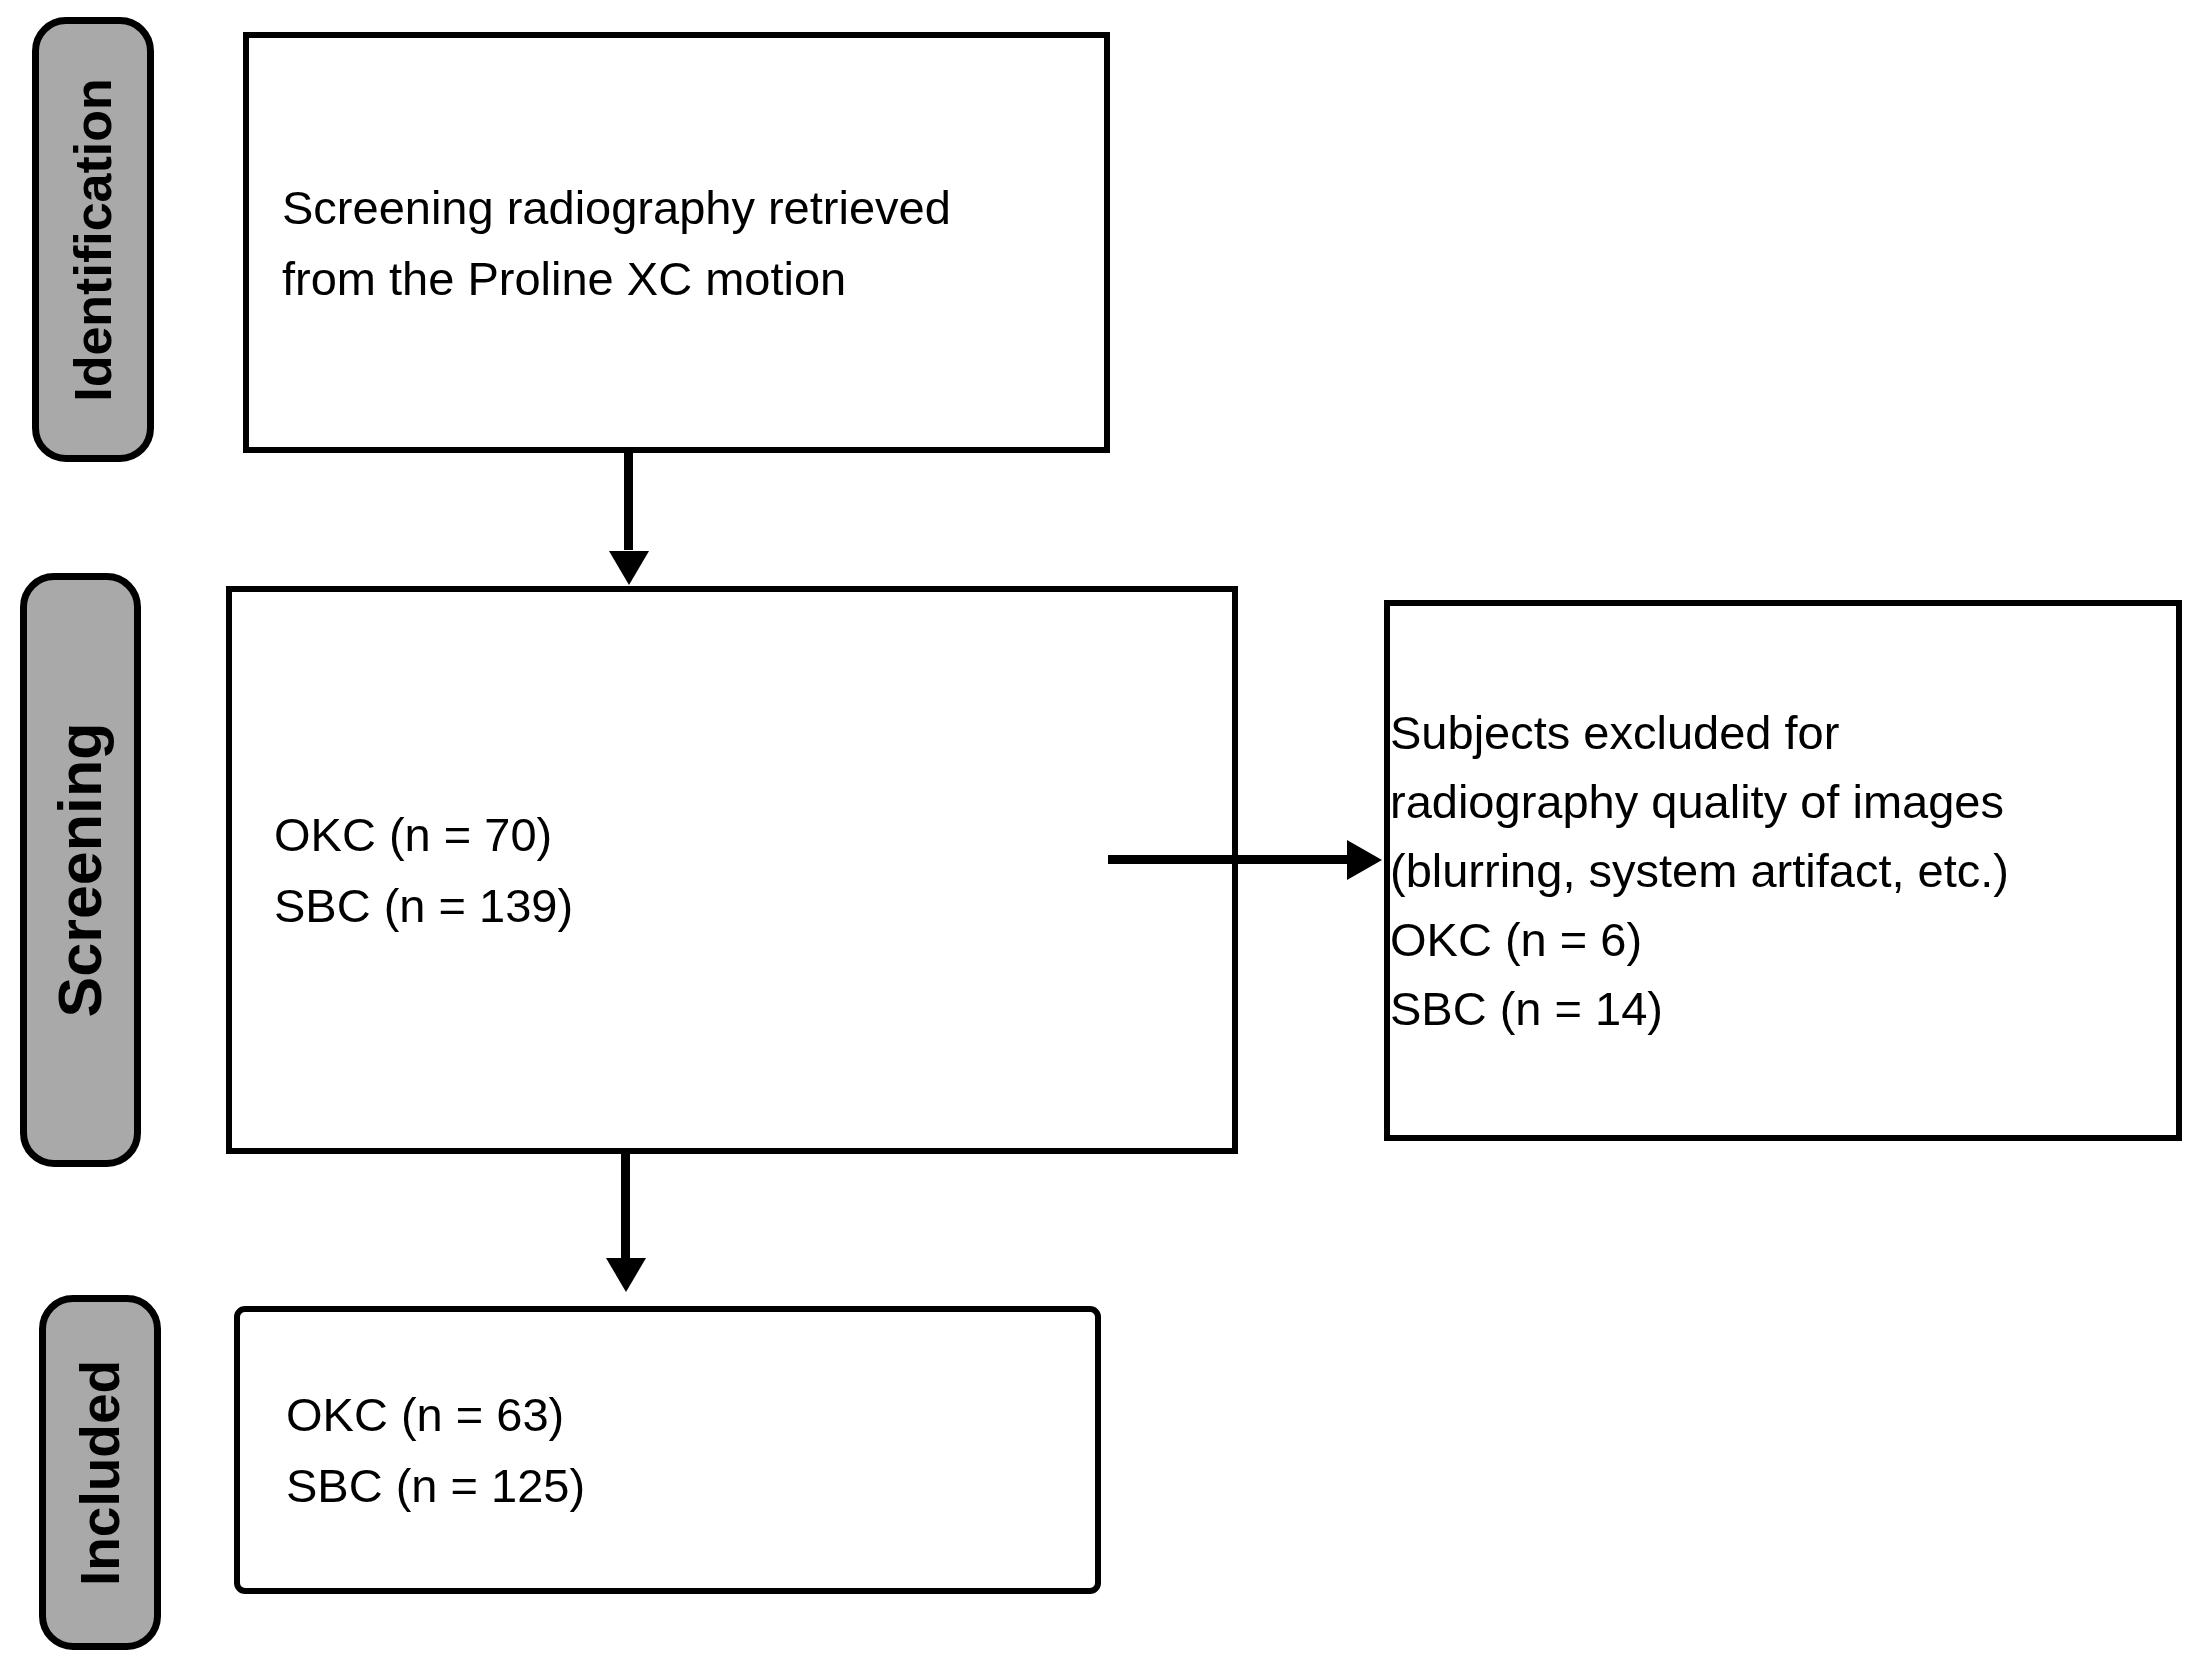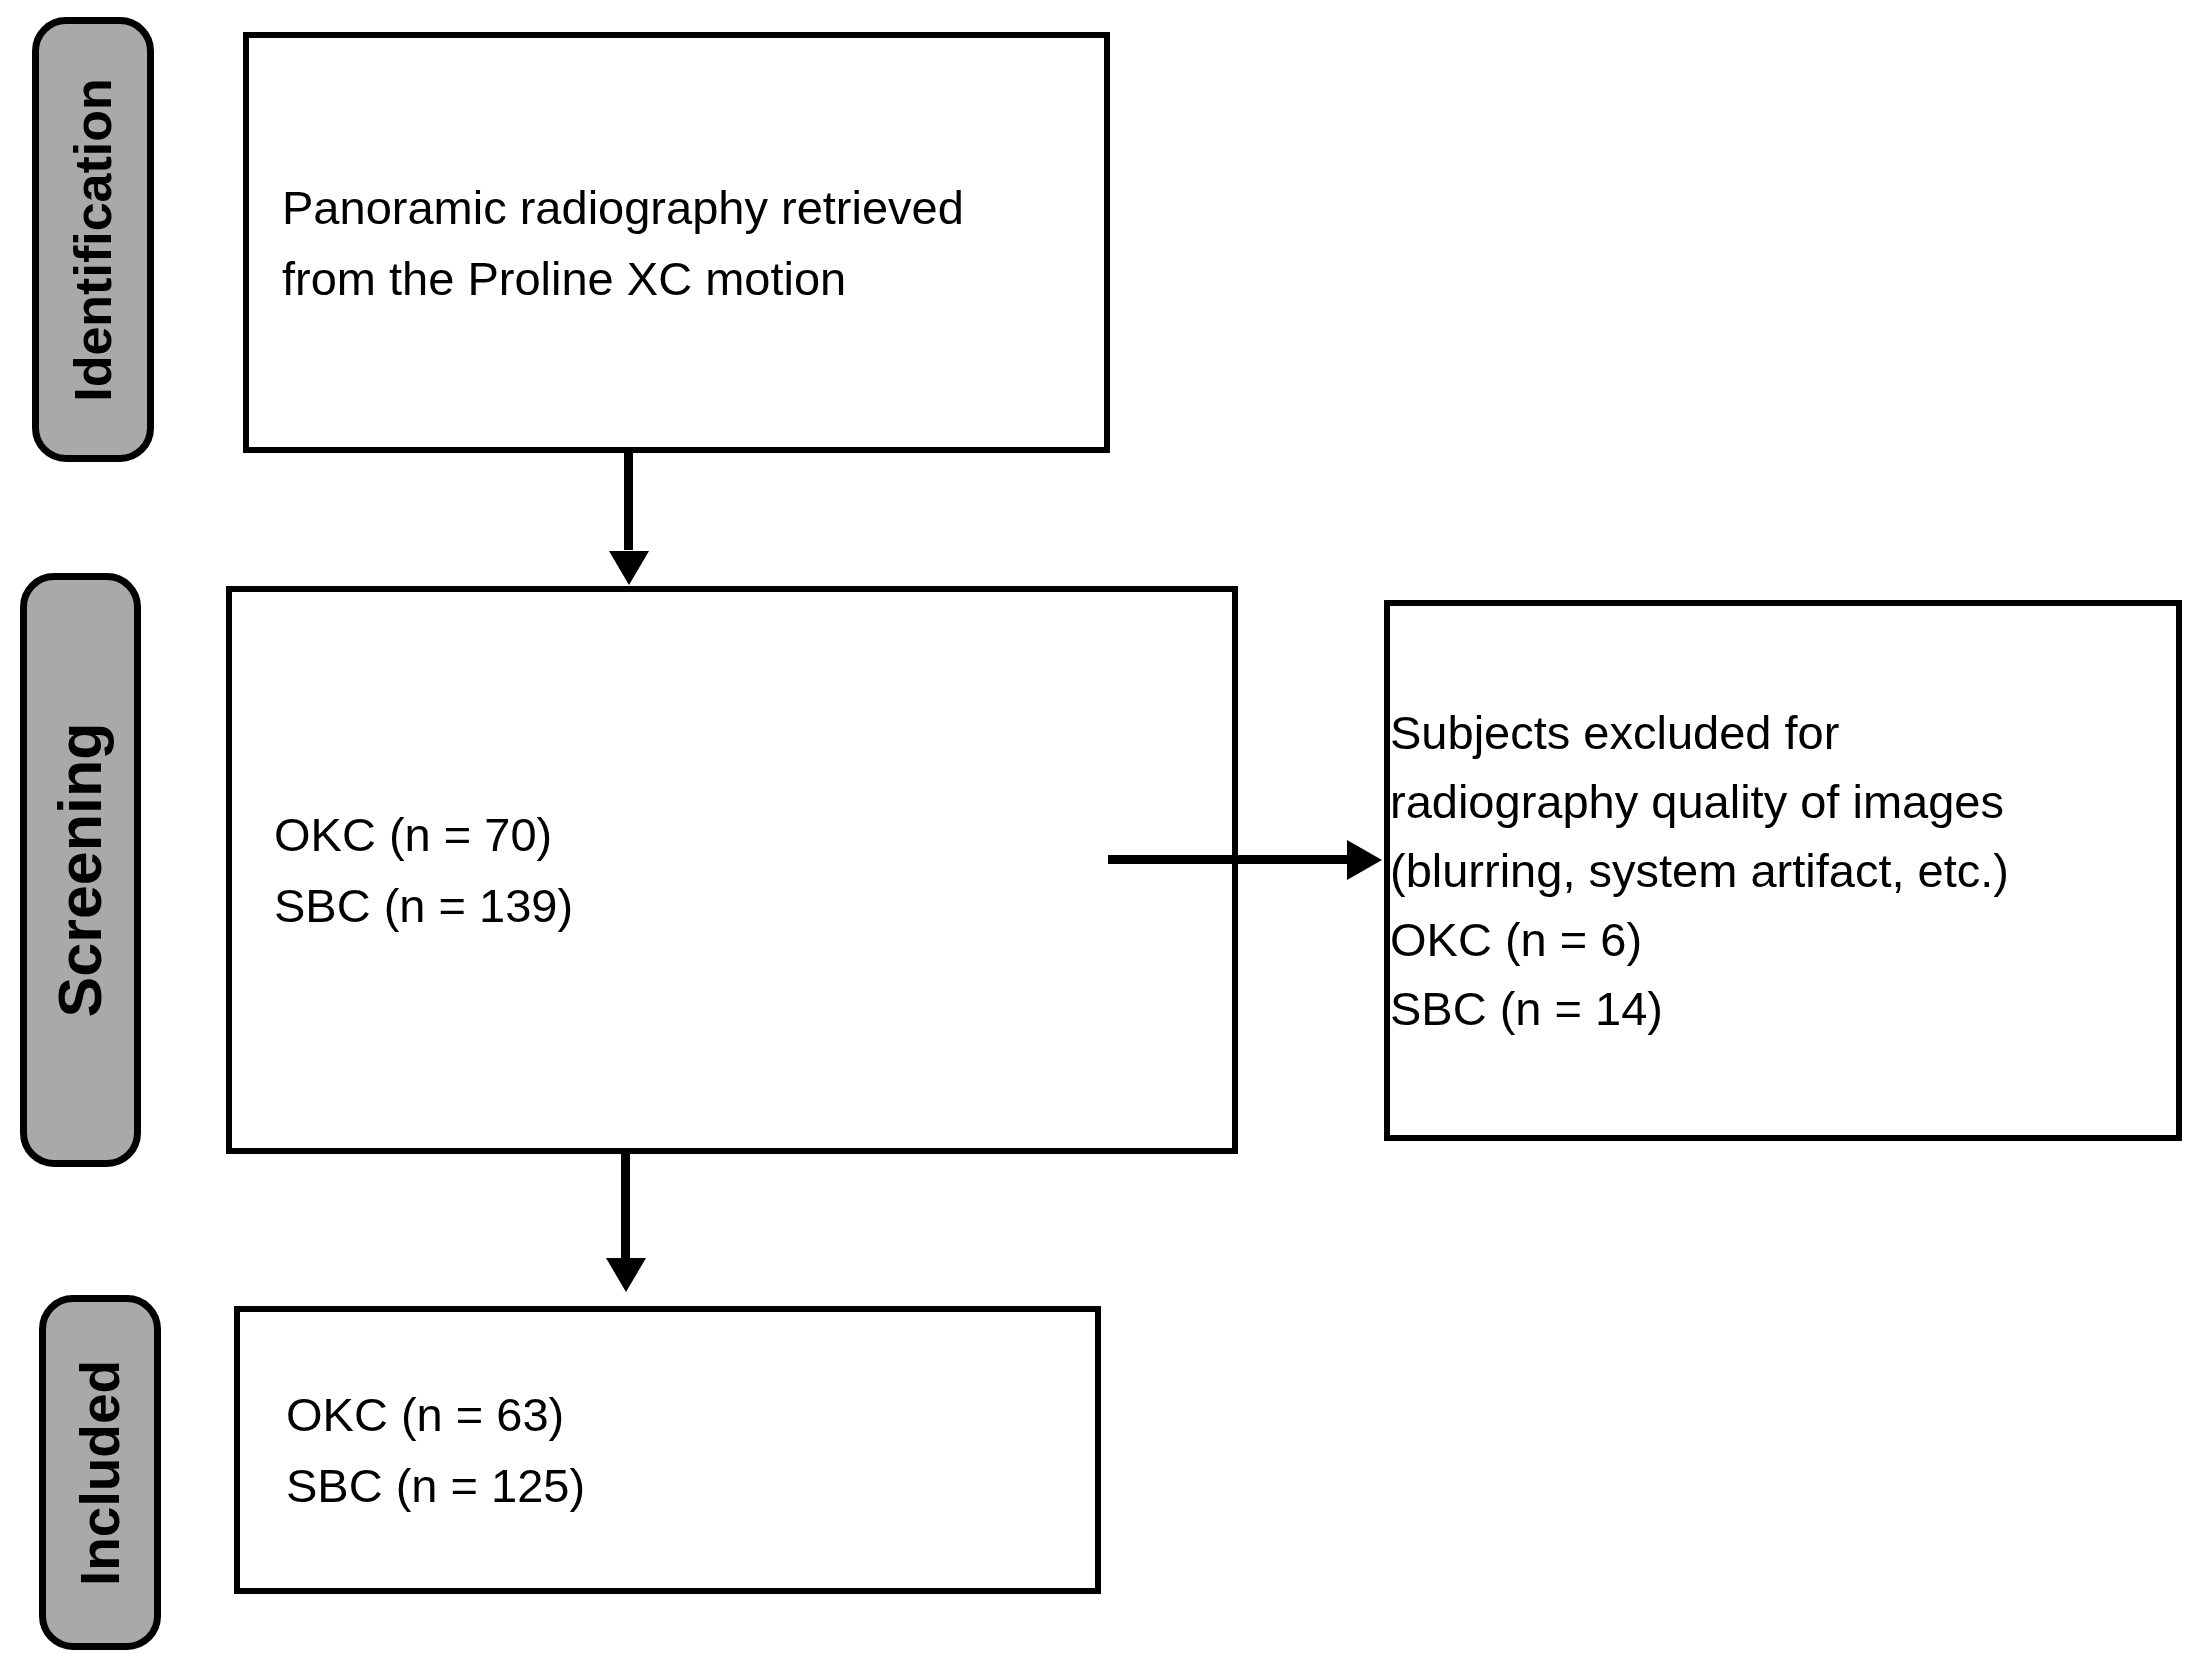--- a/index.html
+++ b/index.html
@@ -54,21 +54,21 @@
   }
   .flow-box .line {
     font-size: 47px;
     line-height: 71px;
     white-space: nowrap;
   }
   #box-identification { left: 243px;  top: 32px;   width: 867px; height: 421px; padding-left: 33px; }
   #box-screening      { left: 226px;  top: 586px;  width: 1012px; height: 568px; padding-left: 42px; }
   #box-excluded       { left: 1384px; top: 600px;  width: 798px; height: 541px; }
   #box-excluded .line { line-height: 69px; }
-  #box-included       { left: 234px;  top: 1306px; width: 867px; height: 288px; padding-left: 46px; }
+  #box-included       { left: 234px;  top: 1306px; width: 867px; height: 288px; padding-left: 46px; border-radius: 11px; }
 
   
   .arrow-shaft {
     position: absolute;
     background: #000000;
   }
   .arrow-head {
     position: absolute;
     width: 0;
     height: 0;
@@ -101,21 +101,21 @@
     <span class="vtext">Identification</span>
   </div>
   <div class="side-label" id="label-screening">
     <span class="vtext">Screening</span>
   </div>
   <div class="side-label" id="label-included">
     <span class="vtext">Included</span>
   </div>
 
   <div class="flow-box" id="box-identification">
-    <div class="line">Panoramic radiography retrieved</div>
+    <div class="line">Screening radiography retrieved</div>
     <div class="line">from the Proline XC motion</div>
   </div>
 
   <div class="flow-box" id="box-screening">
     <div class="line">OKC (n = 70)</div>
     <div class="line">SBC (n = 139)</div>
   </div>
 
   <div class="flow-box" id="box-excluded">
     <div class="line">Subjects excluded for</div>

